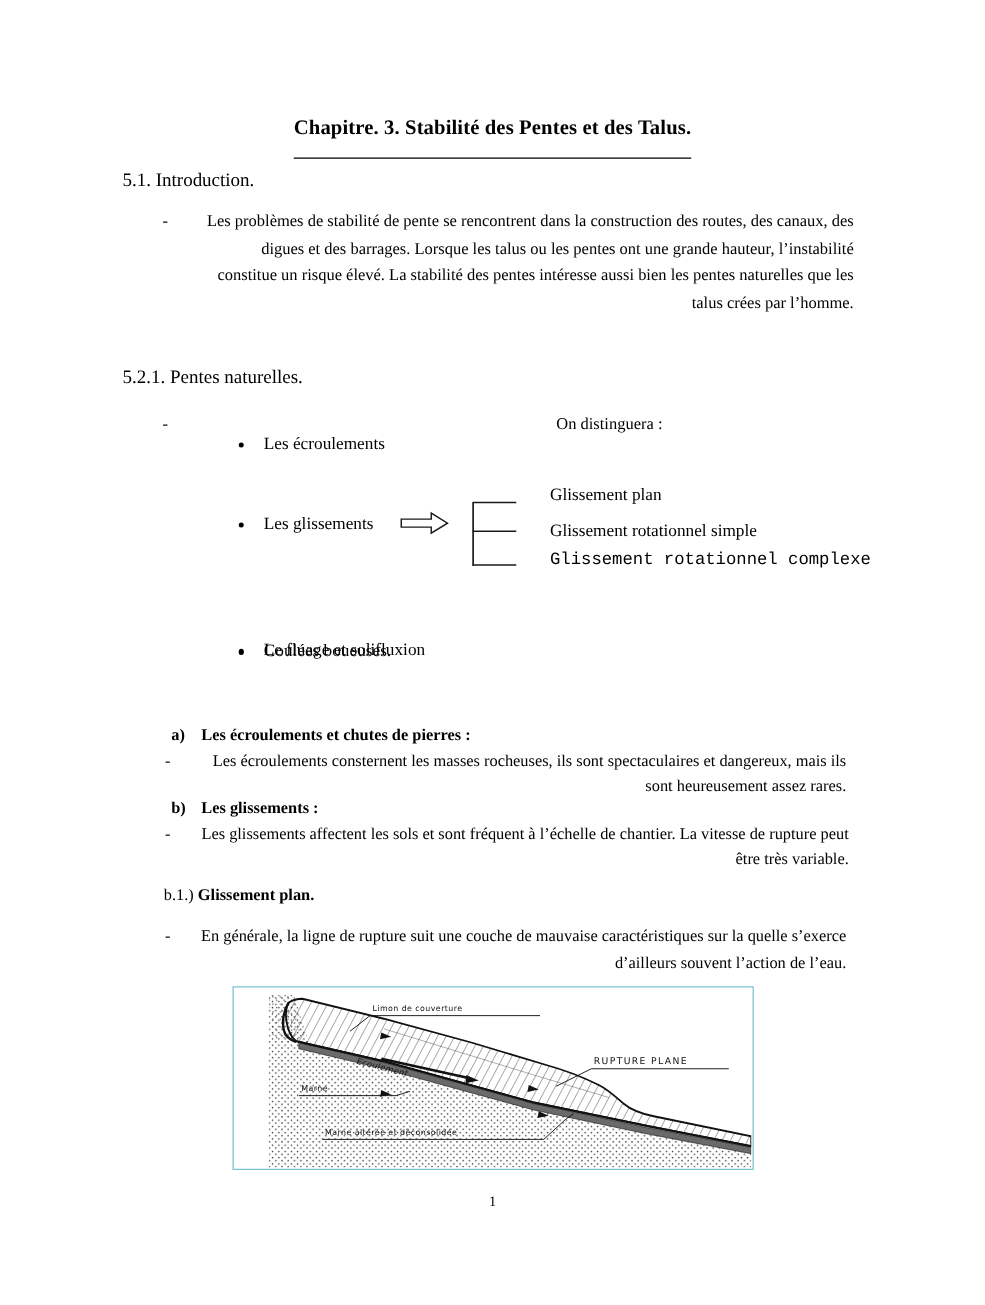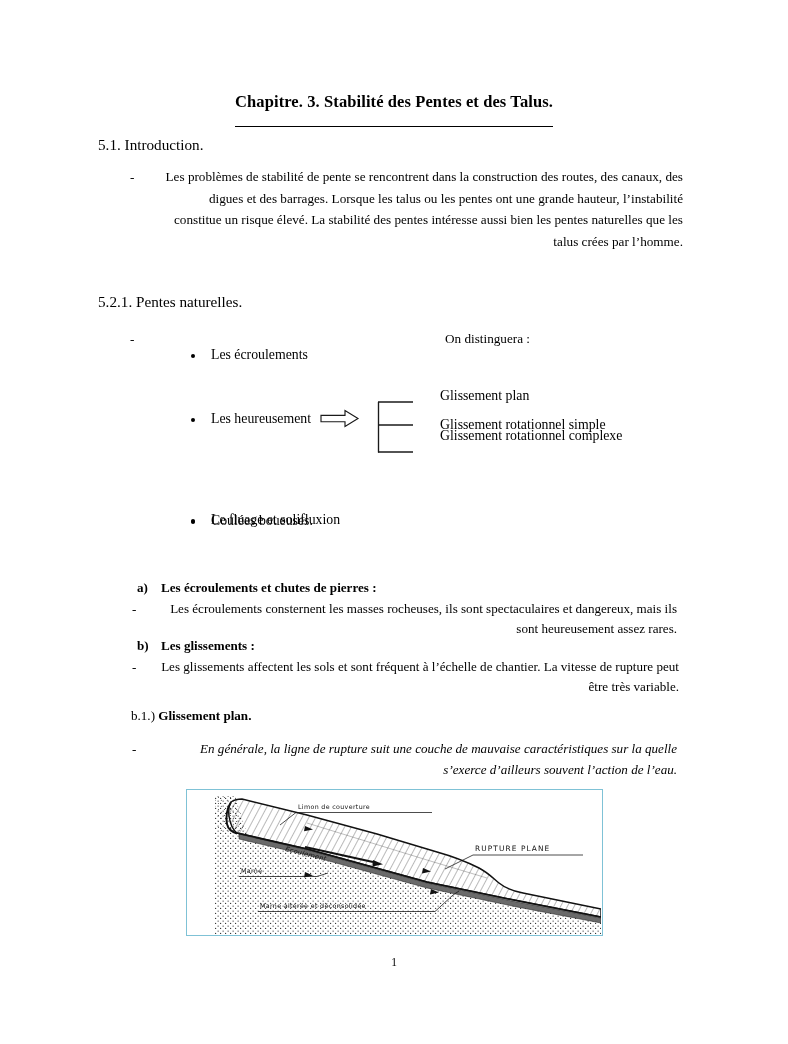--- a/index.html
+++ b/index.html
@@ -187,21 +187,21 @@
     <span class="dash-body">On distinguera :</span>
   </div>
 
   <div class="bullet-item" style="left:191px; top:347px;">
     <span class="dot"></span>
     <span class="btxt">Les écroulements</span>
   </div>
 
   <div class="bullet-item" style="left:191px; top:411px;">
     <span class="dot"></span>
-    <span class="btxt">Les heureusement</span>
+    <span class="btxt">Les glissements</span>
   </div>
 
   <div class="bullet-item" style="left:191px; top:474px;margin-top:38px;">
     <span class="dot"></span>
     <span class="btxt">Le fluage et solifluxion</span>
   </div>
 
   <div class="bullet-item" style="left:191px; top:513px;">
     <span class="dot"></span>
     <span class="btxt">Coulées  boueuses.</span>
@@ -216,21 +216,21 @@
     <g fill="none" stroke="#1a1a1a" stroke-width="1.35">
       <line x1="60.5" y1="6" x2="60.5" y2="56.5"></line>
       <line x1="60" y1="6" x2="95" y2="6"></line>
       <line x1="60" y1="29" x2="95" y2="29"></line>
       <line x1="60" y1="56" x2="95" y2="56"></line>
     </g>
   </svg>
 
   <div class="branch-label" style="left:440px; top:388px;">Glissement plan</div>
   <div class="branch-label" style="left:440px; top:417px;">Glissement rotationnel simple</div>
-  <div class="branch-label" style="left:440px; top:428px;">Glissement rotationnel complexe</div>
+  <div class="branch-label" style="left:440px; top:441px;font-family:Liberation Mono, monospace;">Glissement rotationnel complexe</div>
 
 
   <div class="letter-item" style="left:137px; top:580px;">
     <span class="ltr">a)</span>
     <span class="ltxt">Les écroulements et chutes de pierres :</span>
   </div>
   <div class="dash-block" style="left:132px; top:599px; width:545px; font-size:13.1px; line-height:19.5px;">
     <span class="dash">-</span>
     <span class="dash-body" style="margin-left:25px;">Les écroulements consternent les masses rocheuses, ils sont spectaculaires et dangereux, mais ils sont heureusement assez rares.</span>
   </div>
@@ -244,21 +244,21 @@
     <span class="dash-body" style="margin-left:25px;">Les glissements affectent les sols et sont fréquent à l’échelle de chantier. La vitesse de rupture  peut être très variable.</span>
   </div>
 
   <div class="sub-head" style="left:131px; top:708px;">
     <span>b.1.)</span>
     <span class="bold">Glissement plan.</span>
   </div>
 
   <div class="dash-block" style="left:132px; top:739px; width:545px; font-size:13.1px; line-height:20.5px;">
     <span class="dash">-</span>
-    <span class="dash-body" style="margin-left:25px;font-style:italic;">En générale, la ligne de rupture suit une couche de mauvaise caractéristiques sur la quelle s’exerce d’ailleurs souvent l’action de l’eau.</span>
+    <span class="dash-body" style="margin-left:25px;">En générale, la ligne de rupture suit une couche de mauvaise caractéristiques sur la quelle s’exerce d’ailleurs souvent l’action de l’eau.</span>
   </div>
 
   <div class="figure-box">
     <svg width="414" height="144" viewBox="0 0 414 144">
       <defs>
 
         <pattern id="hatch" width="6" height="6" patternUnits="userSpaceOnUse" patternTransform="rotate(28)">
           <line x1="0" y1="0" x2="0" y2="6" stroke="#2b2b2b" stroke-width="0.65"></line>
         </pattern>
 

